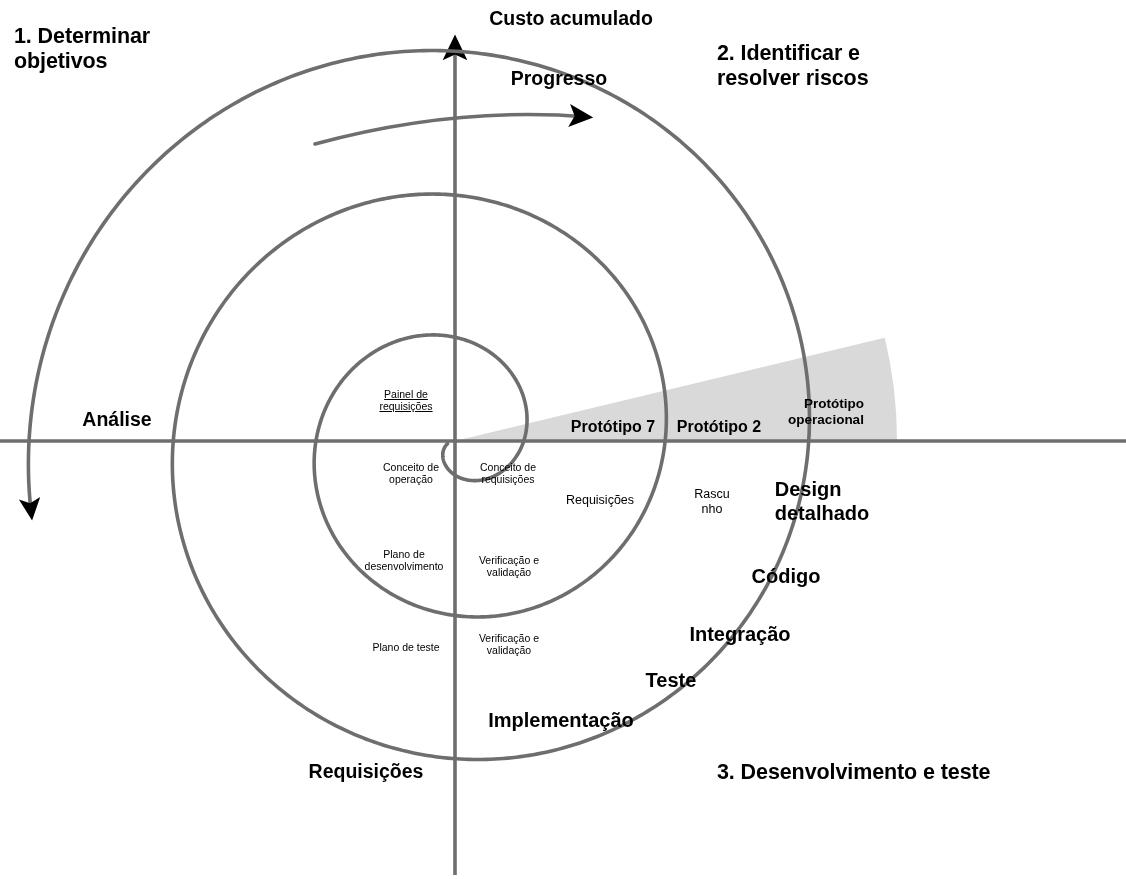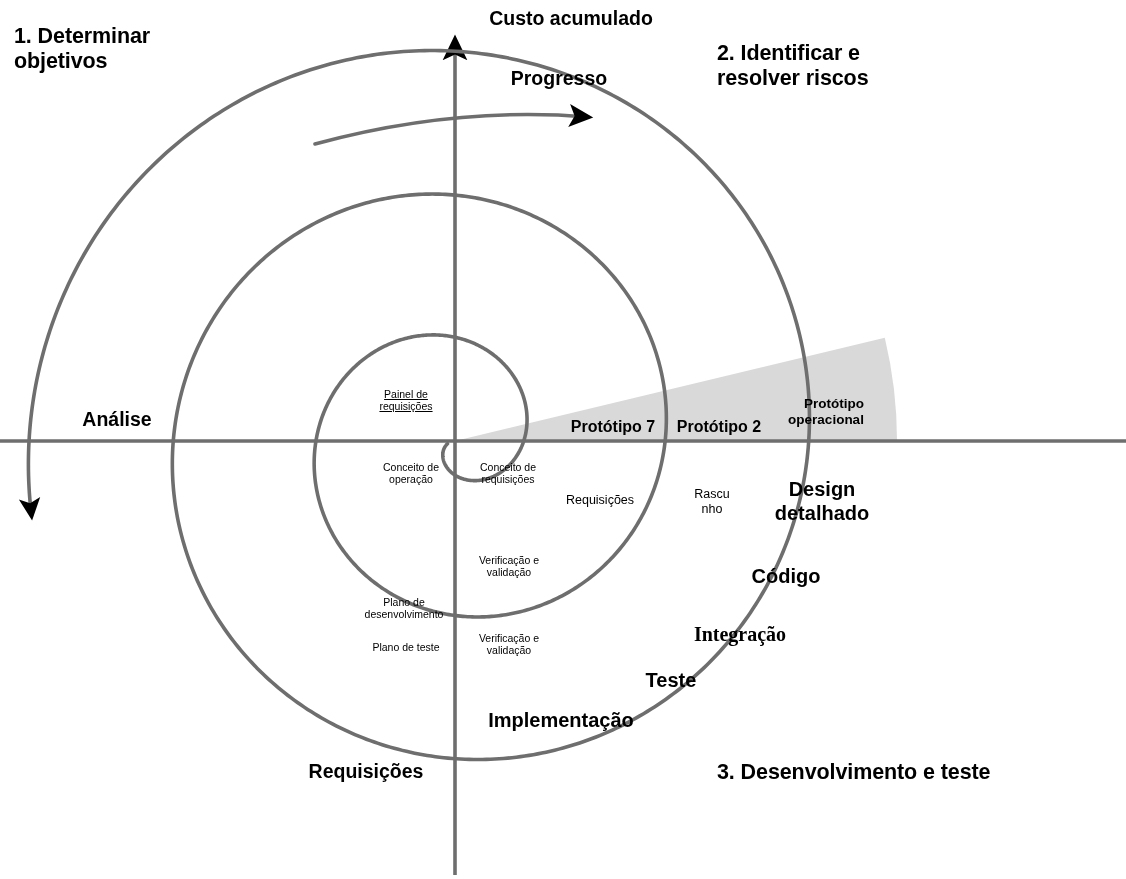--- a/index.html
+++ b/index.html
@@ -13,21 +13,21 @@
 
   .lbl{position:absolute;white-space:pre;line-height:1.18;}
 
   
   .quad{font-weight:bold;font-size:21.5px;letter-spacing:-0.1px;}
 
   
   .axis-cap{font-weight:bold;font-size:19.5px;}
 
   
-  .stage-lg{font-weight:bold;font-size:20px;text-align:center;}
+  .stage-lg{font-weight:bold;font-size:20px;text-align:left;}
   .stage-md{font-weight:bold;font-size:16px;text-align:center;}
   .stage-sm{font-weight:bold;font-size:13.5px;text-align:right;}
   .inner-md{font-size:12.5px;text-align:center;}
   .inner-sm{font-size:10.5px;text-align:center;}
 
   .center-anchor{transform:translateX(-50%);}
 </style>
 </head>
 <body>
 
@@ -100,27 +100,27 @@
 operacional</div>
 
   <div class="lbl inner-md center-anchor" style="left:712px;top:487px;">Rascu
 nho</div>
 
   <div class="lbl stage-lg center-anchor" style="left:822px;top:478px;">Design
 detalhado</div>
 
   <div class="lbl stage-lg center-anchor" style="left:786px;top:565px;">Código</div>
 
-  <div class="lbl stage-lg center-anchor" style="left:740px;top:623px;font-family:Liberation Serif, serif;">Integração</div>
+  <div class="lbl stage-lg center-anchor" style="left:740px;top:623px;">Integração</div>
 
   <div class="lbl stage-lg center-anchor" style="left:671px;top:669px;">Teste</div>
 
   <div class="lbl stage-lg center-anchor" style="left:561px;top:709px;">Implementação</div>
 
-  <div class="lbl inner-sm center-anchor" style="left:404px;top:548px;margin-top:48px;">Plano de
+  <div class="lbl inner-sm center-anchor" style="left:404px;top:548px;">Plano de
 desenvolvimento</div>
 
   <div class="lbl inner-sm center-anchor" style="left:509px;top:554px;">Verificação e
 validação</div>
 
   <div class="lbl inner-sm center-anchor" style="left:406px;top:641px;">Plano de teste</div>
 
   <div class="lbl inner-sm center-anchor" style="left:509px;top:632px;">Verificação e
 validação</div>
 

